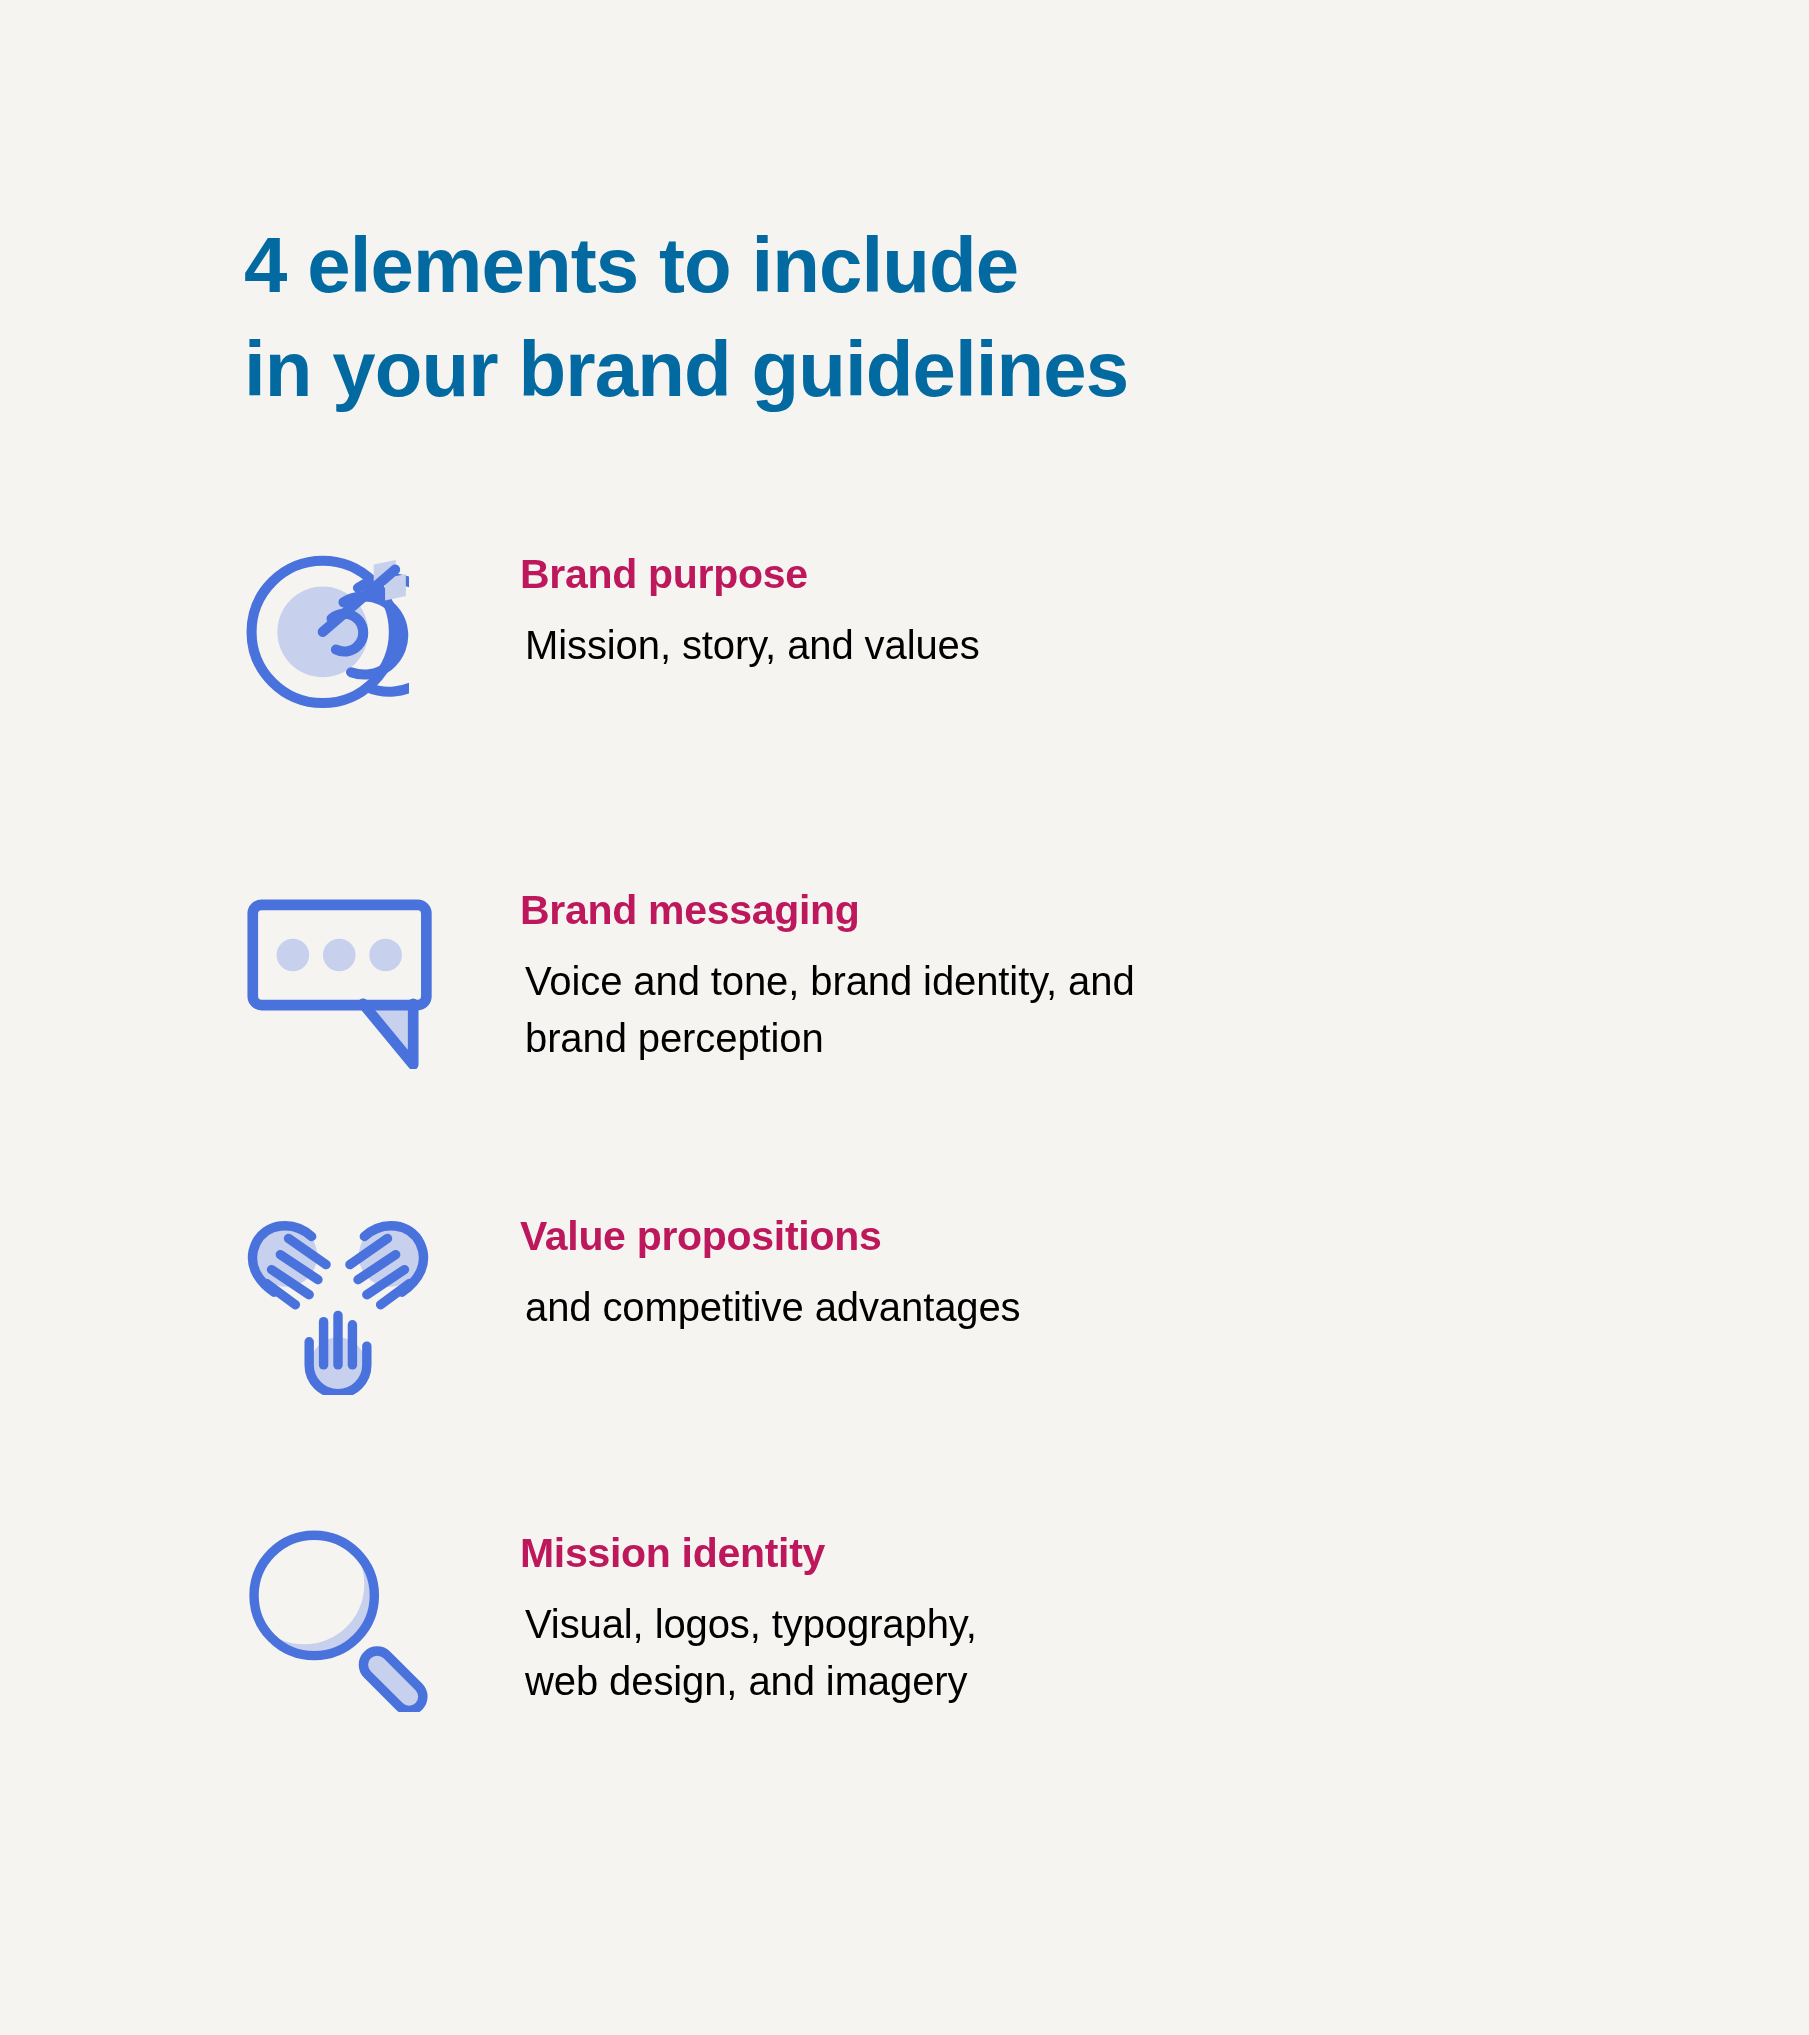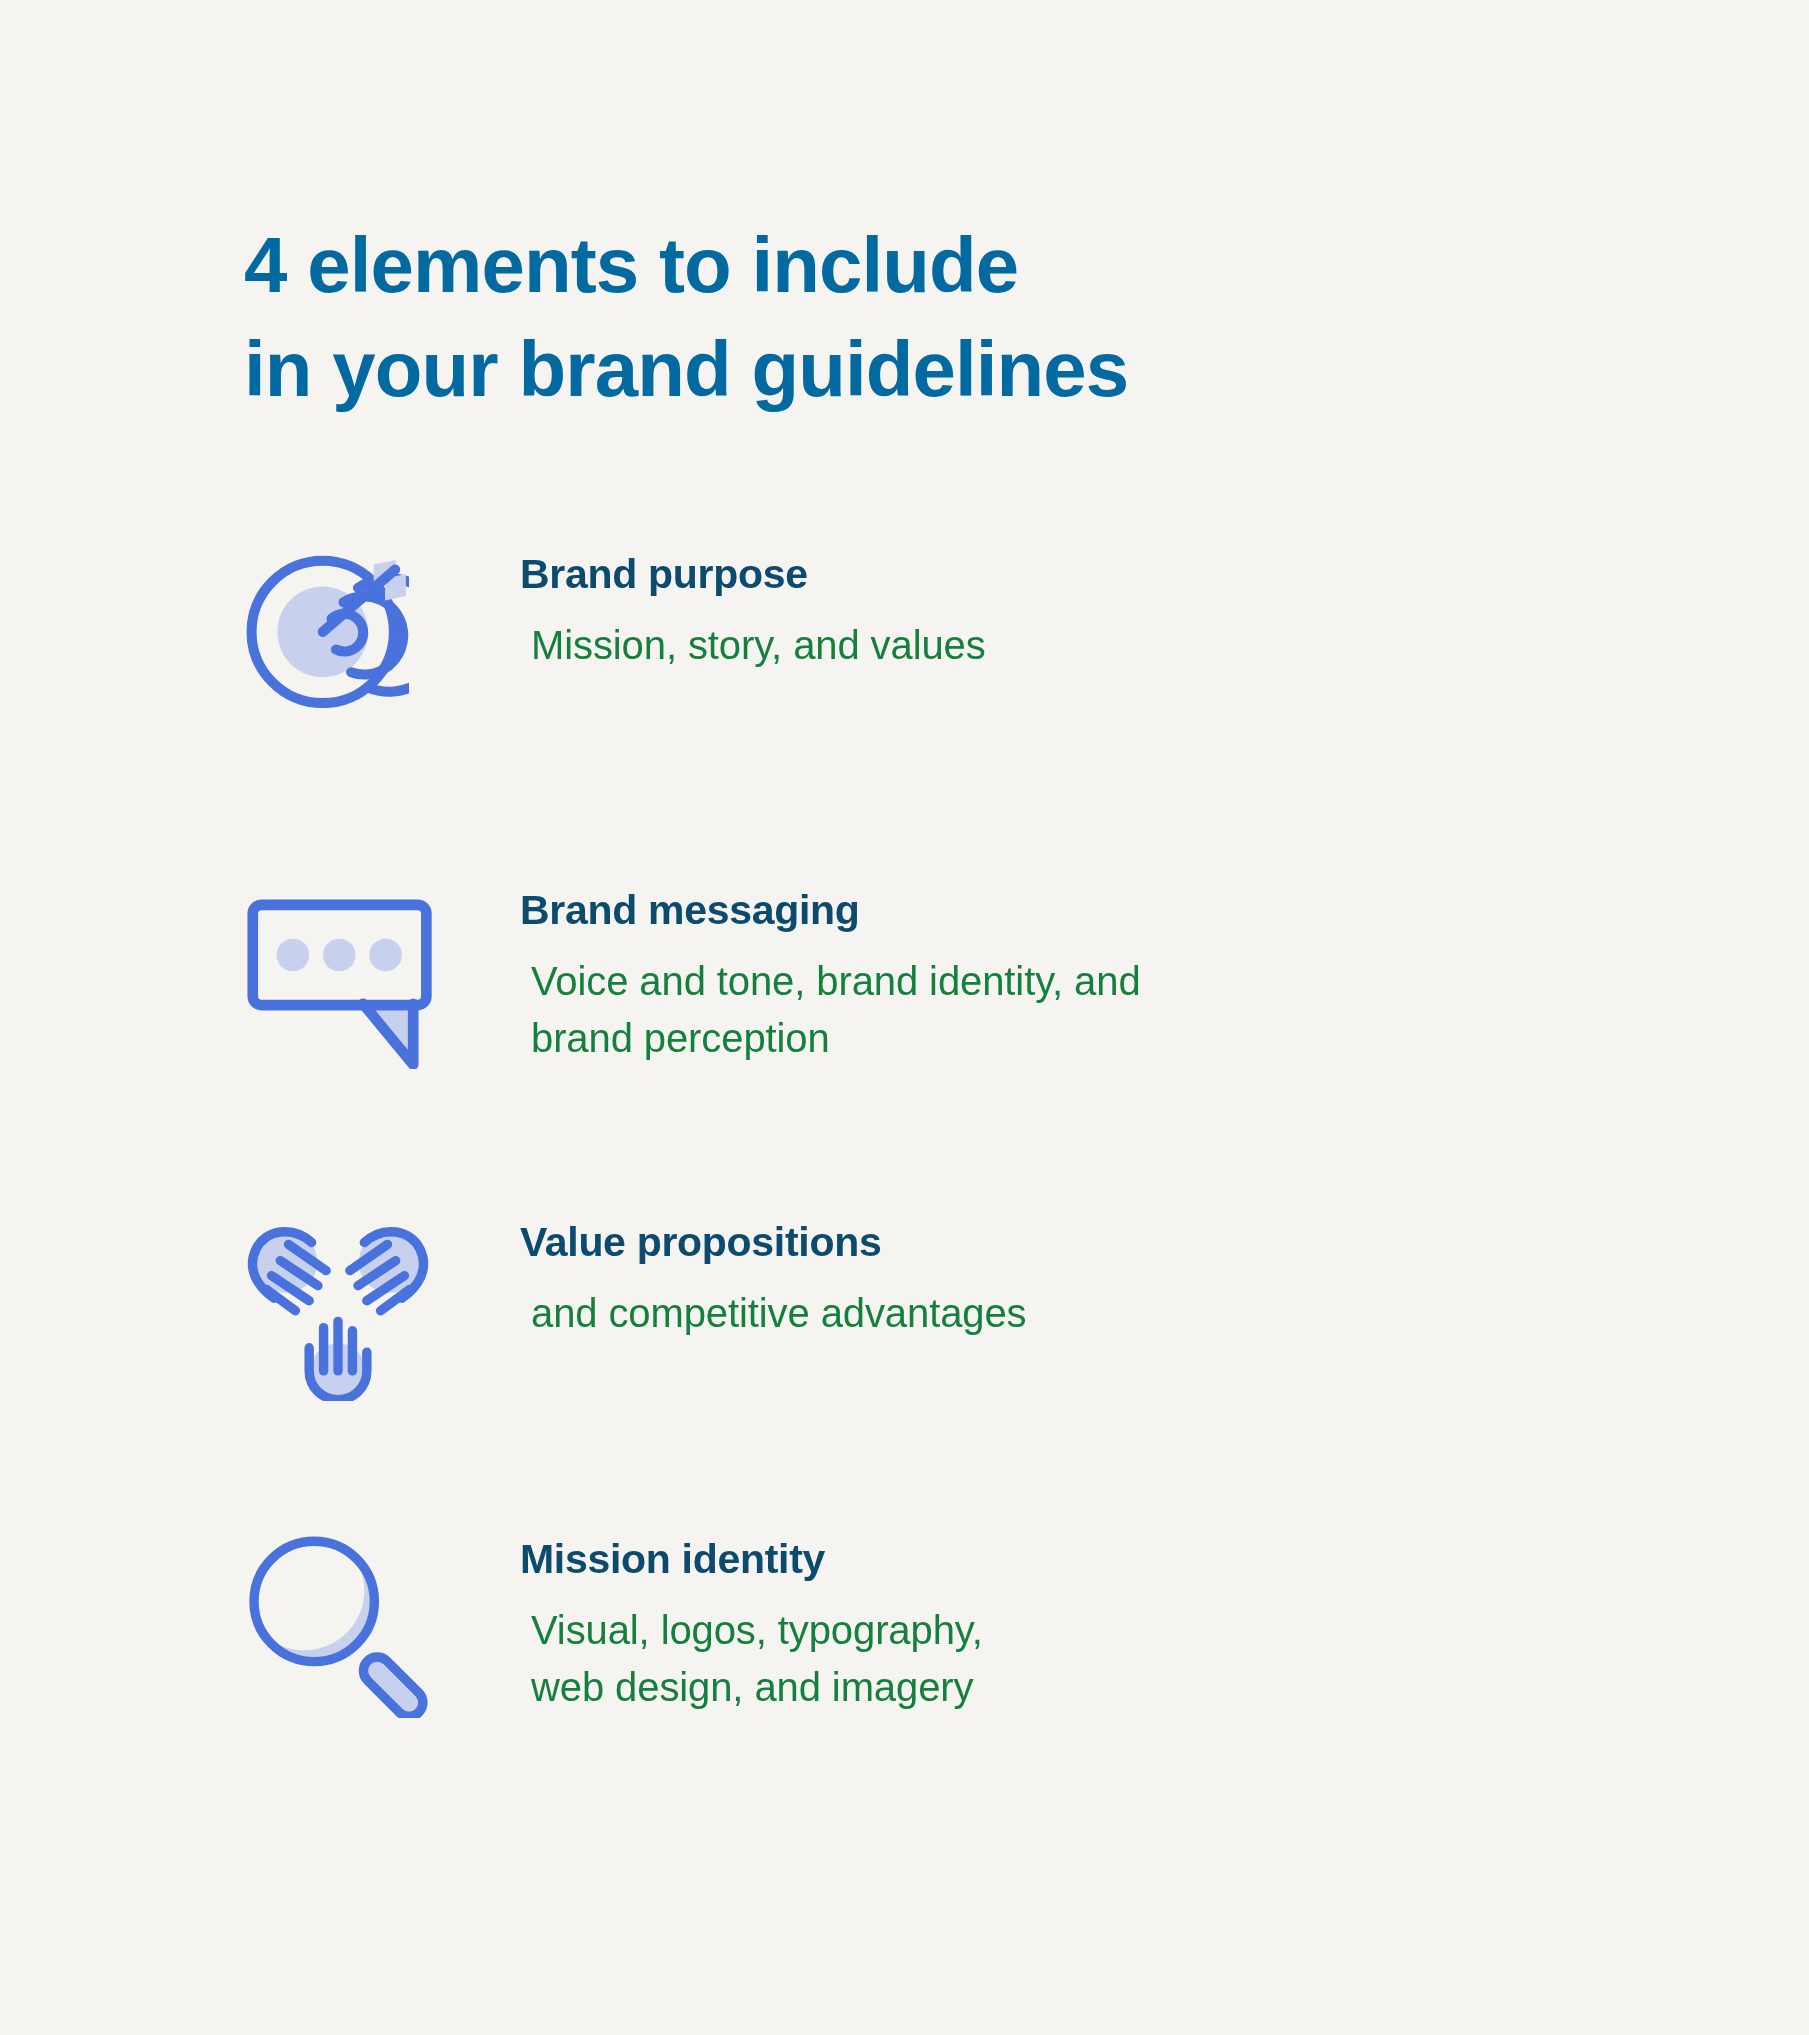--- a/index.html
+++ b/index.html
@@ -65,35 +65,35 @@
     align-items: flex-start;
     justify-content: flex-start;
   }
   .icon-wrap svg { display: block; }
 
   .item-text {
     padding-left: 88px;
     padding-top: 5px;
   }
   .item-heading {
-    color: #0c4a6e;
+    color: #be185d;
     font-size: 41px;
     font-weight: 700;
     line-height: 1.2;
     letter-spacing: -0.3px;
     margin: 0 0 17.6px 0;
     white-space: nowrap;
   }
   .item-desc {
-    color: #15803d;
+    color: #000000;
     font-size: 40px;
     font-weight: 400;
     line-height: 1.42;
     letter-spacing: -0.1px;
-    margin: 11px;
+    margin: 5px;
     max-width: 942px;
   }
   .item-desc .ln { display: block; white-space: nowrap; }
 </style>
 </head>
 <body>
 
 <div class="page">
 
   <h1 class="title">

